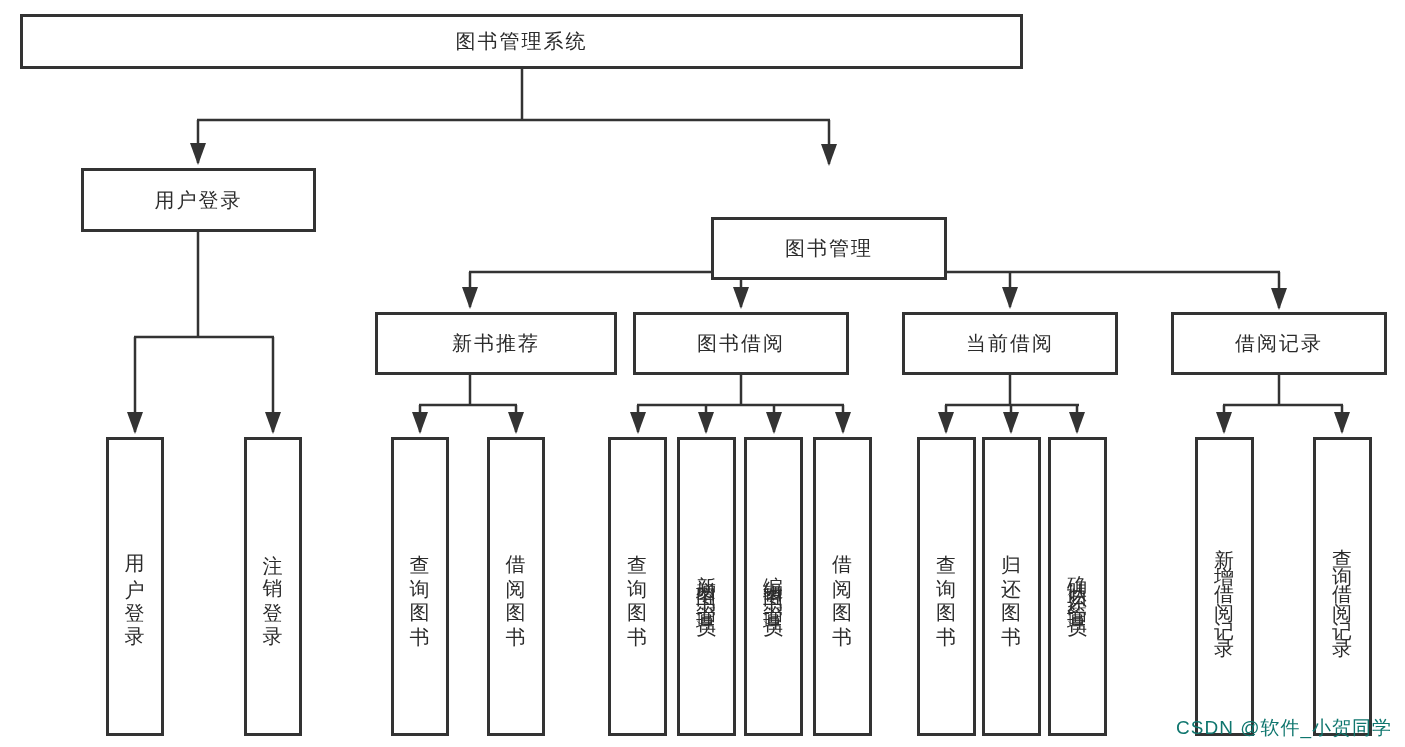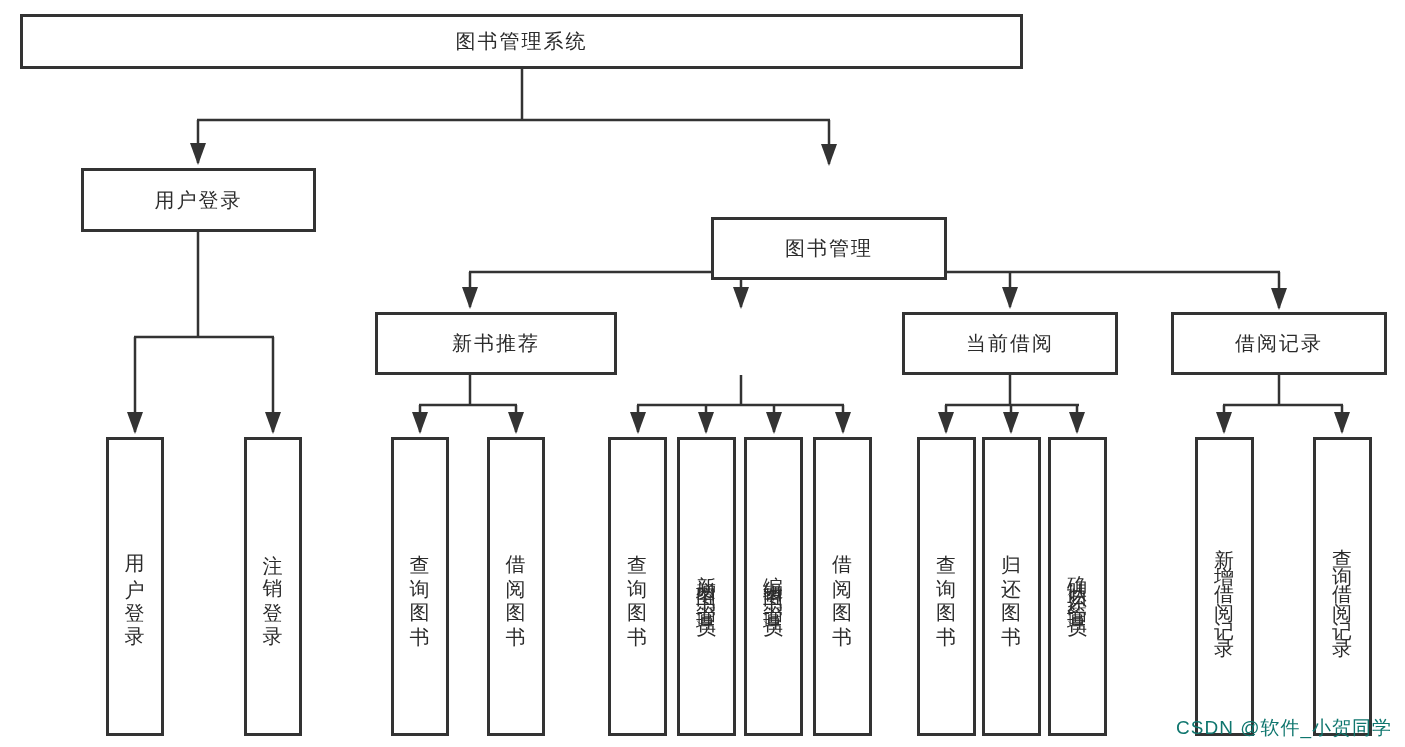--- a/index.html
+++ b/index.html
@@ -115,20 +115,23 @@
   <div class="box l2a">
     <span>用户登录</span>
   </div>
   <div class="box l2b">
     <span>图书管理</span>
   </div>
 
   <div class="box l3 l3a">
     <span>新书推荐</span>
   </div>
+  <div class="box l3 l3b">
+    <span>图书借阅</span>
+  </div>
   <div class="box l3 l3c">
     <span>当前借阅</span>
   </div>
   <div class="box l3 l3d">
     <span>借阅记录</span>
   </div>
 
   <div class="box leaf" style="left:106px">
     <span class="vtext ls4">用户登录</span>
   </div>

